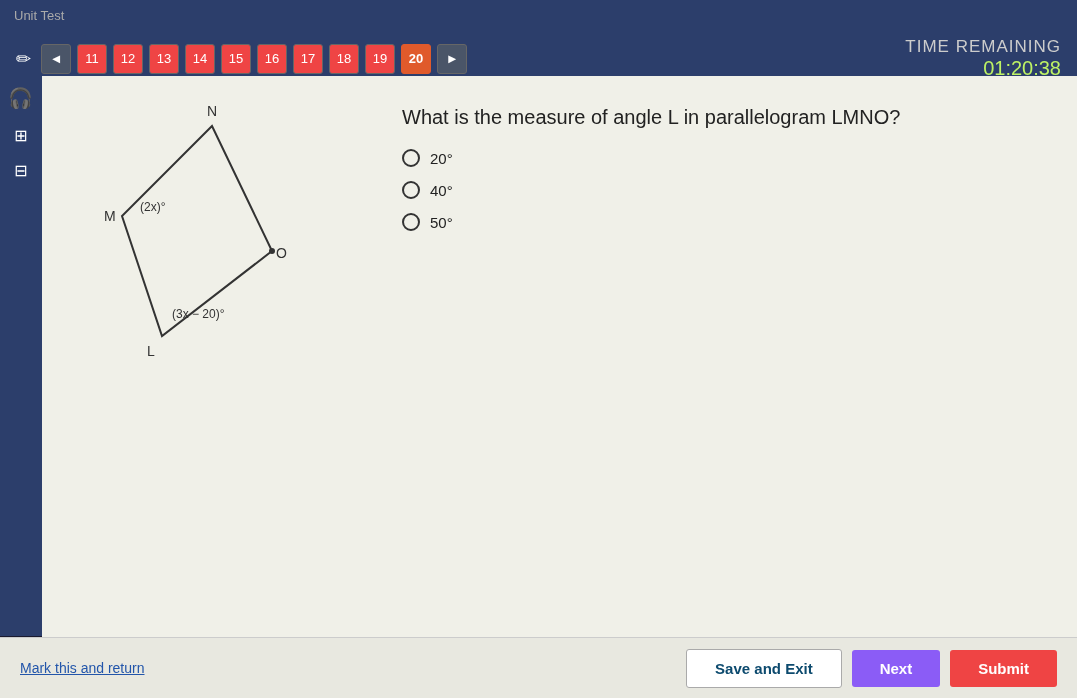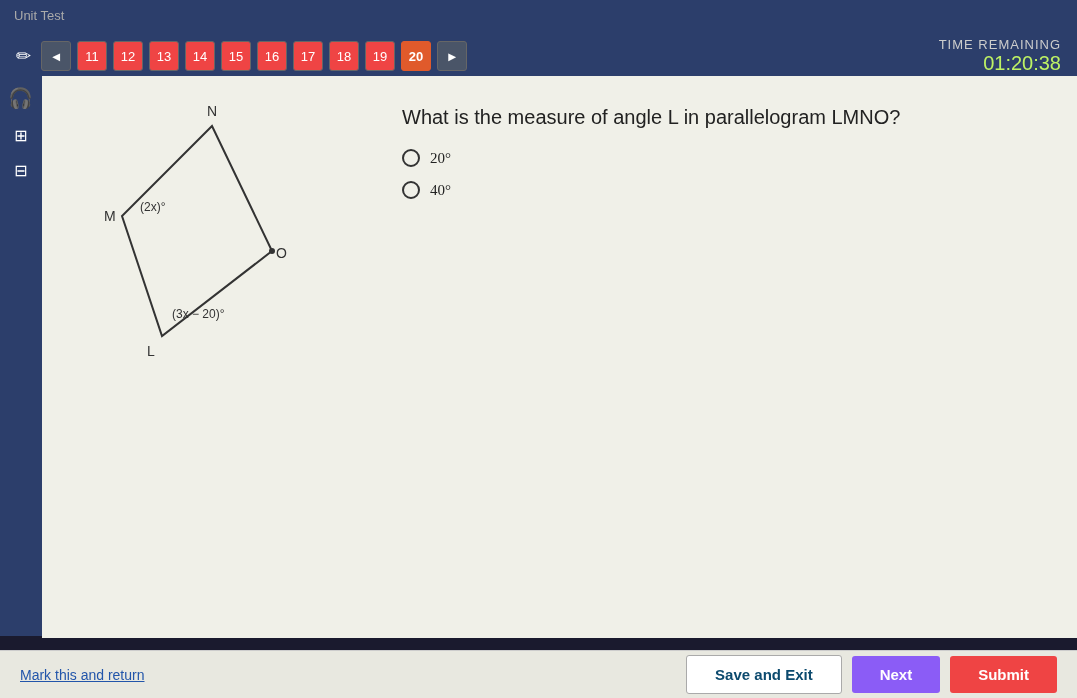--- a/index.html
+++ b/index.html
@@ -62,21 +62,21 @@
     }
     .nav-btn.arrow {
       background: #4a5568;
     }
     .time-remaining {
       margin-left: auto;
       text-align: right;
       color: white;
     }
     .time-label {
-      font-size: 13px;
+      font-size: 17px;
       letter-spacing: 1px;
       color: #ccc;
     }
     .time-value {
       font-size: 20px;
       font-weight: normal;
       color: #bef264;
     }
     .main-content {
       position: absolute;
@@ -102,40 +102,39 @@
       font-size: 20px;
       color: #222;
       margin-bottom: 20px;
     }
     .answer-option {
       display: flex;
       align-items: center;
       gap: 10px;
       margin-bottom: 14px;
       cursor: pointer;
-      font-family: Liberation Serif, serif;
     }
     .radio-circle {
       width: 18px;
       height: 18px;
       border-radius: 50%;
       border: 2px solid #333;
       display: inline-block;
       flex-shrink: 0;
     }
     .answer-label {
       font-size: 15px;
       color: #222;
     }
     .footer-bar {
       position: absolute;
       bottom: 0;
       left: 0;
       right: 0;
-      height: 48px;
+      height: 61px;
       background: #e8e8e0;
       border-top: 1px solid #ccc;
       display: flex;
       align-items: center;
       padding: 0 20px;
       gap: 10px;
     }
     .mark-return-link {
       color: #2255aa;
       text-decoration: underline;
@@ -232,20 +231,24 @@
     <div class="question-text">What is the measure of angle L in parallelogram LMNO?</div>
 
     <div class="answer-option">
       <span class="radio-circle"></span>
       <span class="answer-label">20°</span>
     </div>
     <div class="answer-option">
       <span class="radio-circle"></span>
       <span class="answer-label">40°</span>
     </div>
+    <div class="answer-option">
+      <span class="radio-circle"></span>
+      <span class="answer-label">50°</span>
+    </div>
   </div>
 </div>
 
 <div class="footer-bar">
   <a class="mark-return-link">Mark this and return</a>
   <button class="footer-btn btn-save-exit">Save and Exit</button>
   <button class="footer-btn btn-next">Next</button>
   <button class="footer-btn btn-submit">Submit</button>
 </div>
 

